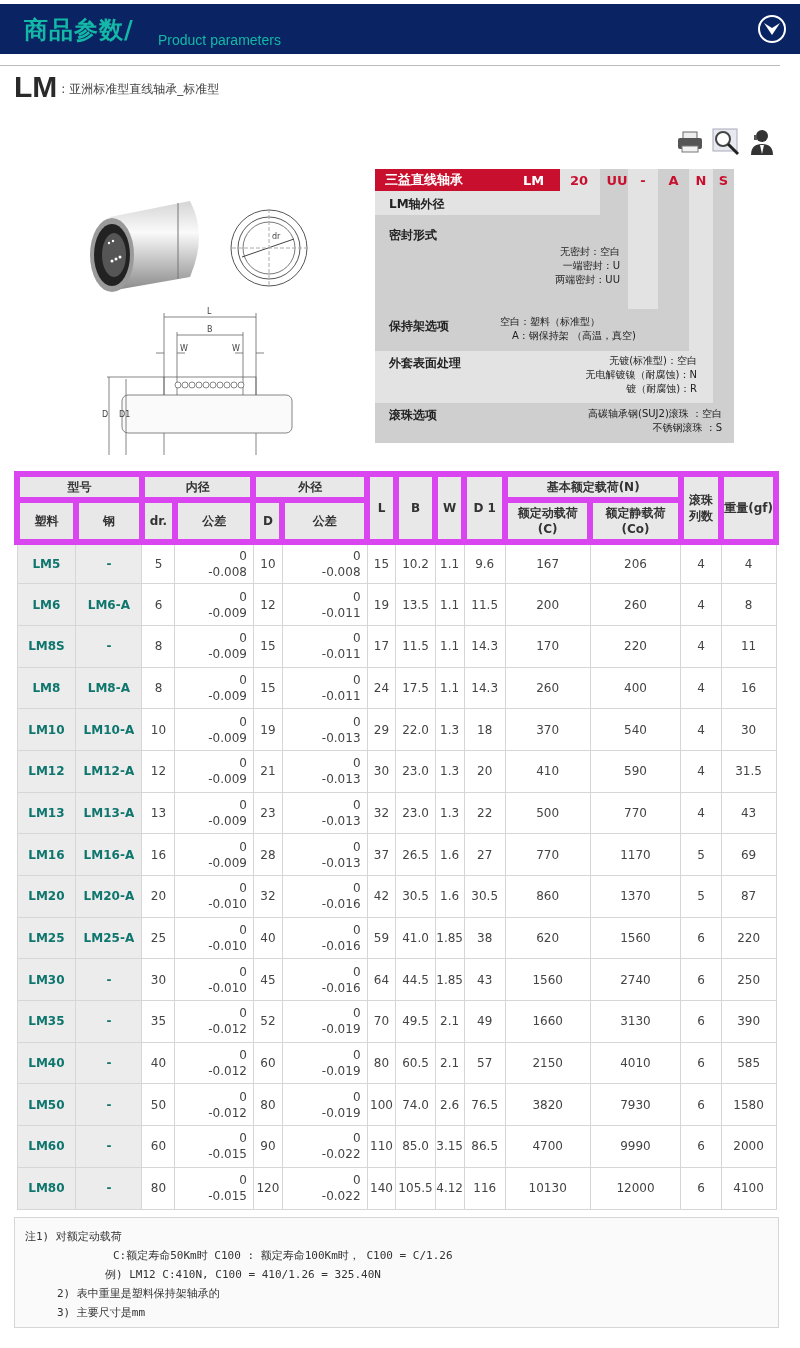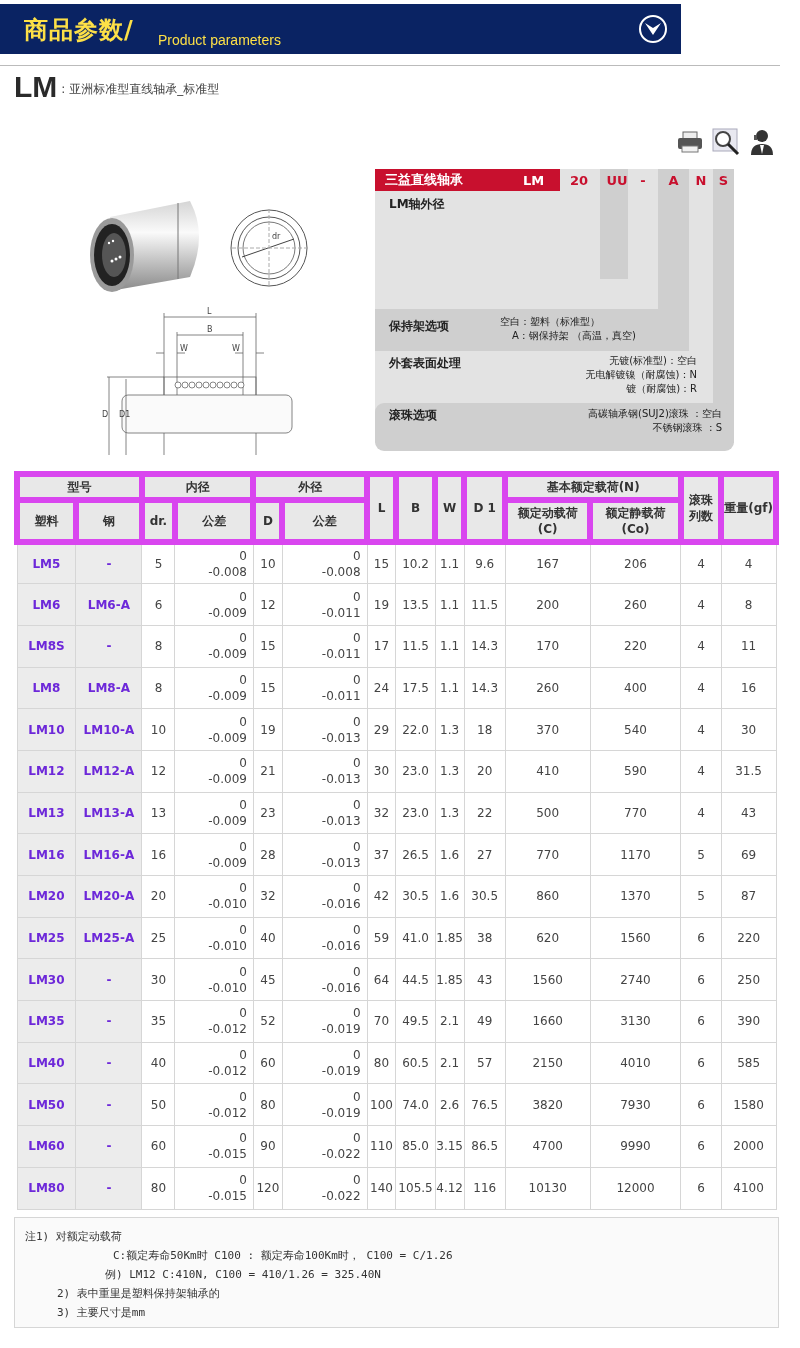--- a/index.html
+++ b/index.html
@@ -1,20 +1,20 @@
 <!DOCTYPE html>
 <html><head>
 <meta charset="utf-8">
 <style>
   * { box-sizing: border-box; margin: 0; padding: 0; }
   html, body { width: 800px; background: #ffffff; font-family: "DejaVu Sans", sans-serif; color: #333; }
   .page { width: 800px; height: 1348px; position: relative; overflow: hidden; background: #fff; }
 
   
-  .banner { position: absolute; left: 0; top: 4px; width: 681px; height: 50px; background: #0a2363; color: #fde047; }
+  .banner { position: absolute; left: 0; top: 4px; width: 800px; height: 50px; background: #0a2363; color: #14b8a6; }
   .banner .zh { position: absolute; left: 24px; top: 10px; font-size: 24px; font-weight: bold; letter-spacing: 1px; }
   .banner .en { position: absolute; left: 158px; top: 28px; font-size: 14px; font-family: "Liberation Sans", sans-serif; }
   .banner .down { position: absolute; right: 14px; top: 11px; width: 28px; height: 28px; border: 2px solid #fff; border-radius: 50%; }
   .banner .down svg { position: absolute; left: 3px; top: 4px; }
   .rule { position: absolute; left: 0; top: 65px; width: 780px; height: 1px; background: #bbb; }
 
   .subtitle { position: absolute; left: 14px; top: 66px; height: 36px; display: flex; align-items: flex-end; }
   .subtitle .lm { font-family: "Liberation Sans", sans-serif; font-weight: bold; font-size: 30px; color: #2a2a2a; line-height: 30px; }
   .subtitle .desc { font-size: 12px; color: #444; margin-left: 4px; padding-bottom: 4px; }
 
@@ -32,21 +32,21 @@
   .code .red { position: absolute; left: 0; top: 0; width: 185px; height: 22px; background: #c8102e; color: #fff; font-weight: bold; font-size: 13px; display: flex; align-items: center; padding-left: 10px; }
   .code .red .lm { position: absolute; left: 148px; }
   .code .blk { position: absolute; left: 0; }
   .code .lbl { position: absolute; left: 14px; font-weight: bold; font-size: 12px; color: #222; }
   .code .opt { position: absolute; text-align: right; font-size: 10px; line-height: 14px; color: #222; }
 
   
   .spec { position: absolute; left: 14px; top: 471px; width: 765px; border-collapse: collapse; font-family: "DejaVu Sans", sans-serif; font-size: 12px; color: #444; table-layout: fixed; }
   .spec th { background: #e8e8e8; font-weight: bold; color: #333; border: 6px solid #d946ef; font-size: 12px; line-height: 16px; }
   .spec td { border: 1px solid #d6d6d6; text-align: center; height: 41.7px; background: #fff; }
-  .spec td.model { background: #ececec; font-weight: bold; color: #6d28d9; }
+  .spec td.model { background: #ececec; font-weight: bold; color: #0f766e; }
   .spec td.tol { text-align: right; padding-right: 6px; line-height: 16px; font-size: 12px; }
   .spec td.tol span { display: block; }
 
   
   .notes { position: absolute; left: 14px; top: 1217px; width: 765px; height: 111px; border: 1px solid #d6d6d6; background: #fafafa; font-size: 11px; color: #333; font-family: "DejaVu Sans Mono", monospace; }
   .notes .ln { position: absolute; white-space: pre; line-height: 14px; }
 </style>
 </head>
 <body>
 
@@ -181,38 +181,46 @@
     <div class="hdr" style="left:189px;width:30px;">20</div>
     <div class="hdr" style="left:228px;width:28px;">UU</div>
     <div class="hdr" style="left:256px;width:24px;">-</div>
     <div class="hdr" style="left:283px;width:31px;">A</div>
     <div class="hdr" style="left:314px;width:24px;">N</div>
     <div class="hdr" style="left:338px;width:21px;">S</div>
 
     <div class="blk" style="top:22px;width:225px;height:24px;background:#e3e3e3;">
       <span class="lbl" style="top:5px;text-align:center;">LM轴外径</span>
     </div>
+    <div class="blk" style="top:46px;width:253px;height:96px;background:#cfcfcf;">
+      <span class="lbl" style="top:12px;">密封形式</span>
+      <div class="opt" style="right:8px;top:30px;">
+        <div>无密封：空白</div>
+        <div>一端密封：U</div>
+        <div>两端密封：UU</div>
+      </div>
+    </div>
     <div class="blk" style="top:142px;width:283px;height:38px;background:#e3e3e3;"></div>
     <div class="blk" style="top:142px;width:283px;height:40px;background:#e3e3e3;"></div>
     <div class="blk" style="top:140px;width:283px;height:42px;background:#cfcfcf;">
       <span class="lbl" style="top:9px;">保持架选项</span>
       <div style="position:absolute;left:125px;top:6px;font-size:10px;line-height:14px;">
         <div>空白：塑料（标准型）</div>
         <div style="padding-left:12px;">A：钢保持架 （高温，真空)</div>
       </div>
     </div>
     <div class="blk" style="top:182px;width:338px;height:52px;background:#e3e3e3;">
       <span class="lbl" style="top:4px;">外套表面处理</span>
       <div class="opt" style="right:16px;top:3px;">
         <div>无镀(标准型)：空白</div>
         <div>无电解镀镍（耐腐蚀)：N</div>
         <div>镀（耐腐蚀)：R</div>
       </div>
     </div>
-    <div class="blk" style="top:234px;width:359px;height:48px;background:#cfcfcf;border-radius:9px;">
+    <div class="blk" style="top:234px;width:359px;height:40px;background:#cfcfcf;">
       <span class="lbl" style="top:4px;">滚珠选项</span>
       <div class="opt" style="right:12px;top:4px;">
         <div>高碳轴承钢(SUJ2)滚珠 ：空白</div>
         <div>不锈钢滚珠 ：S</div>
       </div>
     </div>
   </div>
 
   <table class="spec">
     <colgroup>

